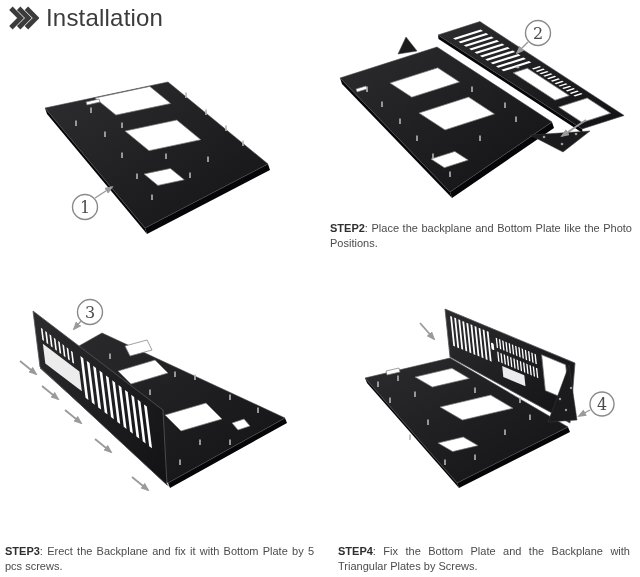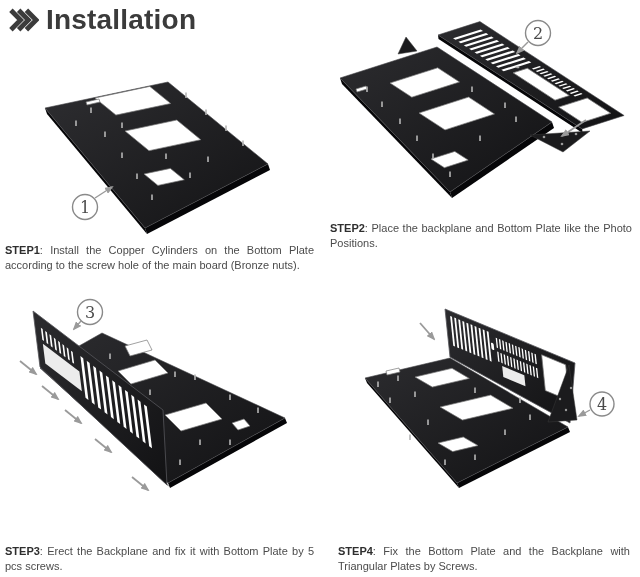--- a/index.html
+++ b/index.html
@@ -4,21 +4,21 @@
 <style>
   :root{
     --ink:#3b3b3b; --body:#4b4b4b; --bold:#2e2e2e;
     --line:#9a9a9a; --plateEdge:#46464a;
   }
   *{box-sizing:border-box}
   body{margin:0;background:#fff}
   .page{position:relative;width:640px;height:577px;background:#ffffff;overflow:hidden;
         font-family:"Liberation Sans","DejaVu Sans",sans-serif}
   .hdr{position:absolute;left:8px;top:4px;display:flex;align-items:center;gap:7px}
-  .title{font-size:28px;font-weight:bold;color:var(--ink);letter-spacing:.2px}
+  .title{font-size:24px;font-weight:normal;color:var(--ink);letter-spacing:.2px}
   .caption{position:absolute;font-size:11px;line-height:15.2px;color:var(--body);
            text-align:justify}
   .caption b{color:var(--bold)}
   svg.fig{position:absolute}
   .cut{fill:#ffffff;stroke:#787878;stroke-width:.7}
   .slat{fill:#ffffff}
   .win{fill:#ececec}
   .pin{fill:#b5b5b5}
   .side{fill:#060608}
   .tri{fill:#1b1b1d;stroke:#3a3a3a;stroke-width:.5}
@@ -155,23 +155,20 @@
         <circle class="hole" cx="242" cy="134" r="1.3"></circle>
     </g>
     <path class="arr" d="M266,110 L242,126" marker-end="url(#mB)"></path>
     <g>
       <path class="lead" d="M208,32 L197,43" marker-end="url(#mB)"></path>
       <circle class="badge" cx="218" cy="23" r="12.5"></circle>
       <text class="btxt" x="218" y="28.5">2</text>
     </g>
   </svg>
 
-  <div class="caption" style="left:5px;top:243px;width:309px">
-    <b>STEP1</b><span>: Install the Copper Cylinders on the Bottom Plate according to the screw hole of the main board (Bronze nuts).</span>
-  </div>
 
   <div class="caption" style="left:330px;top:221px;width:302px">
     <b>STEP2</b><span>: Place the backplane and Bottom Plate like the Photo Positions.</span>
   </div>
 
   <svg class="fig" style="left:0;top:295px" width="320" height="230" viewBox="0 0 320 230">
     <defs>
       <linearGradient id="gC" x1="0" y1="0" x2="1" y2="1">
         <stop offset="0" stop-color="#2c2c2f"></stop>
           <stop offset="1" stop-color="#121214"></stop>

